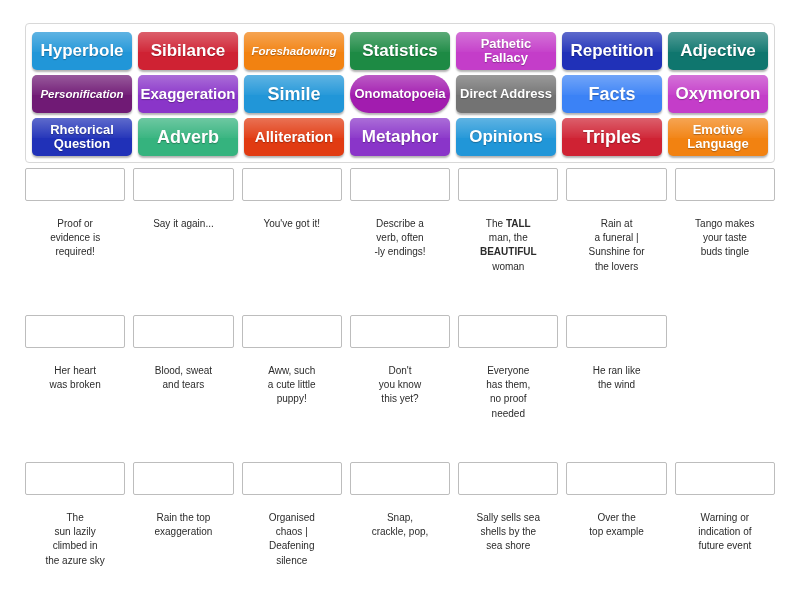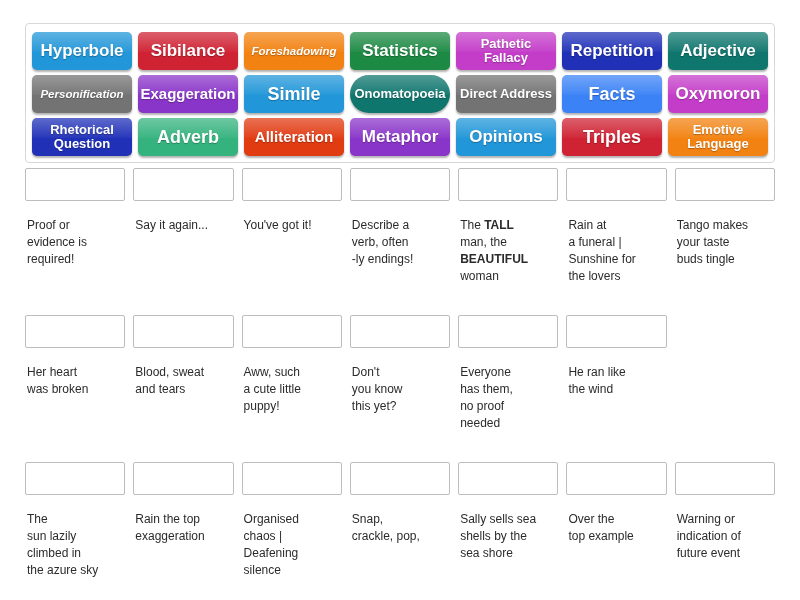--- a/index.html
+++ b/index.html
@@ -97,22 +97,22 @@
     align-items: stretch;
   }
   .drop-slot {
     height: 33px;
     border: 1px solid #bdbdbd;
     border-radius: 2px;
     background: #ffffff;
   }
   .answer-text {
     margin-top: 16px;
-    text-align: left;
-    font-size: 12px;
+    text-align: center;
+    font-size: 10px;
     line-height: 1.42;
     color: #2b2b2b;
     min-height: 76px;
     padding: 0 2px;
     white-space: pre-line;
   }
   .answer-text b { font-weight: bold; }
 
   .row-1 .answer-text { min-height: 86px; }
   .row-2 .answer-text { min-height: 86px; }
@@ -140,30 +140,30 @@
         <div class="tile fs-sm" style="background: rgb(196, 61, 201);">
           <span>Pathetic
 Fallacy</span>
         </div>
         <div class="tile fs-lg" style="background: rgb(32, 49, 184);">
           <span>Repetition</span>
         </div>
         <div class="tile fs-lg" style="background: #0f766e;">
           <span>Adjective</span>
         </div>
-        <div class="tile fs-xs" style="background: #737373;">
+        <div class="tile fs-xs" style="background: #701a75;">
           <span>Personification</span>
         </div>
         <div class="tile fs-md" style="background: rgb(138, 53, 201);">
           <span>Exaggeration</span>
         </div>
         <div class="tile fs-xl" style="background: rgb(33, 150, 216);">
           <span>Simile</span>
         </div>
-        <div class="tile fs-sm" style="background: #0f766e; border-radius: 19px;">
+        <div class="tile fs-sm" style="background: #a21caf; border-radius: 19px;">
           <span>Onomatopoeia</span>
         </div>
         <div class="tile fs-sm" style="background: #737373;">
           <span>Direct
 Address</span>
         </div>
         <div class="tile fs-xl" style="background: #3b82f6;">
           <span>Facts</span>
         </div>
         <div class="tile fs-lg" style="background: rgb(196, 61, 201);">

